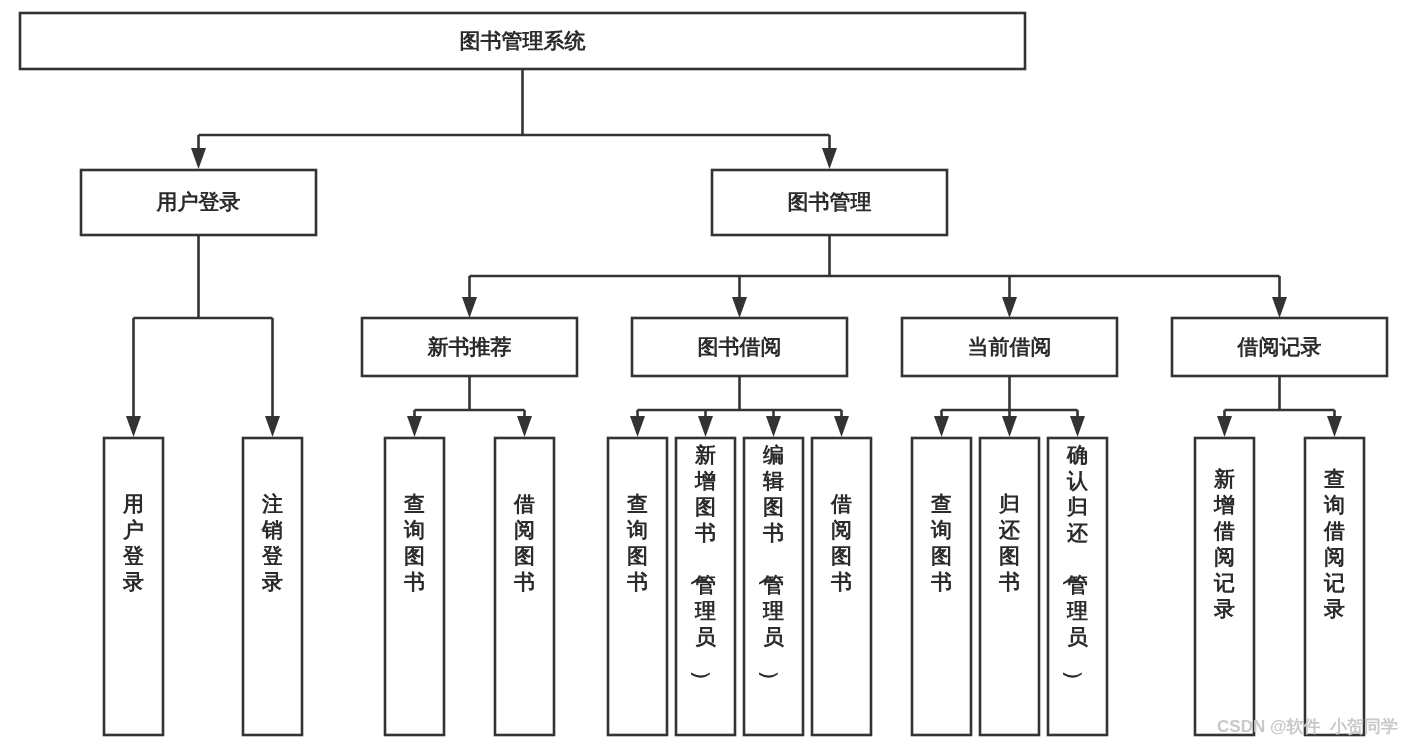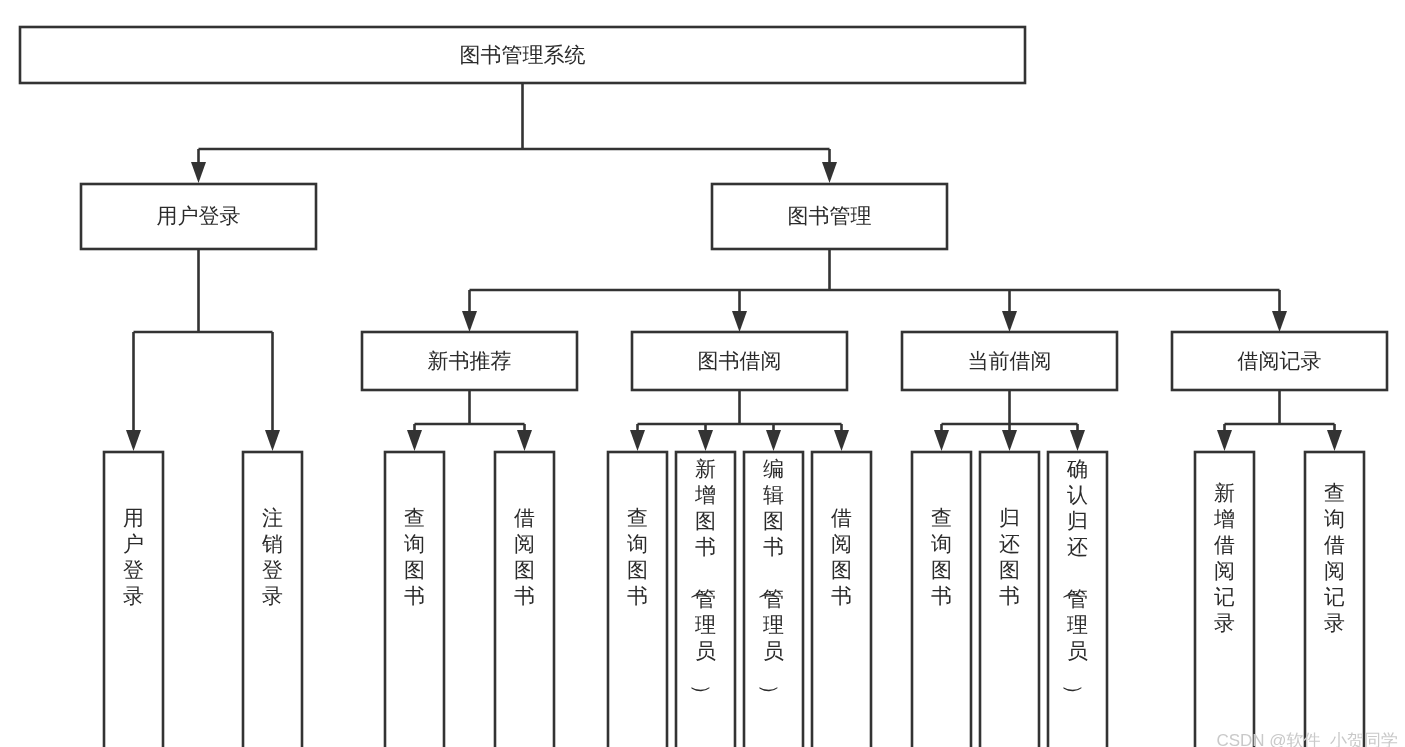--- a/index.html
+++ b/index.html
@@ -10,23 +10,24 @@
   body {
     width: 1405px;
     height: 747px;
     font-family: "Liberation Sans", "DejaVu Sans", sans-serif;
     overflow: hidden;
     position: relative;
   }
   #diagram-root {
     position: absolute;
     left: 0;
-    top: 16px;
+    top: 2px;
     width: 1405px;
     height: 659px;
+    font-weight: bold;
   }
   svg.flow {
     display: block;
     width: 1405px;
     height: 747px;
   }
   .node-box {
     fill: #ffffff;
     stroke: #333333;
     stroke-width: 2.6;

